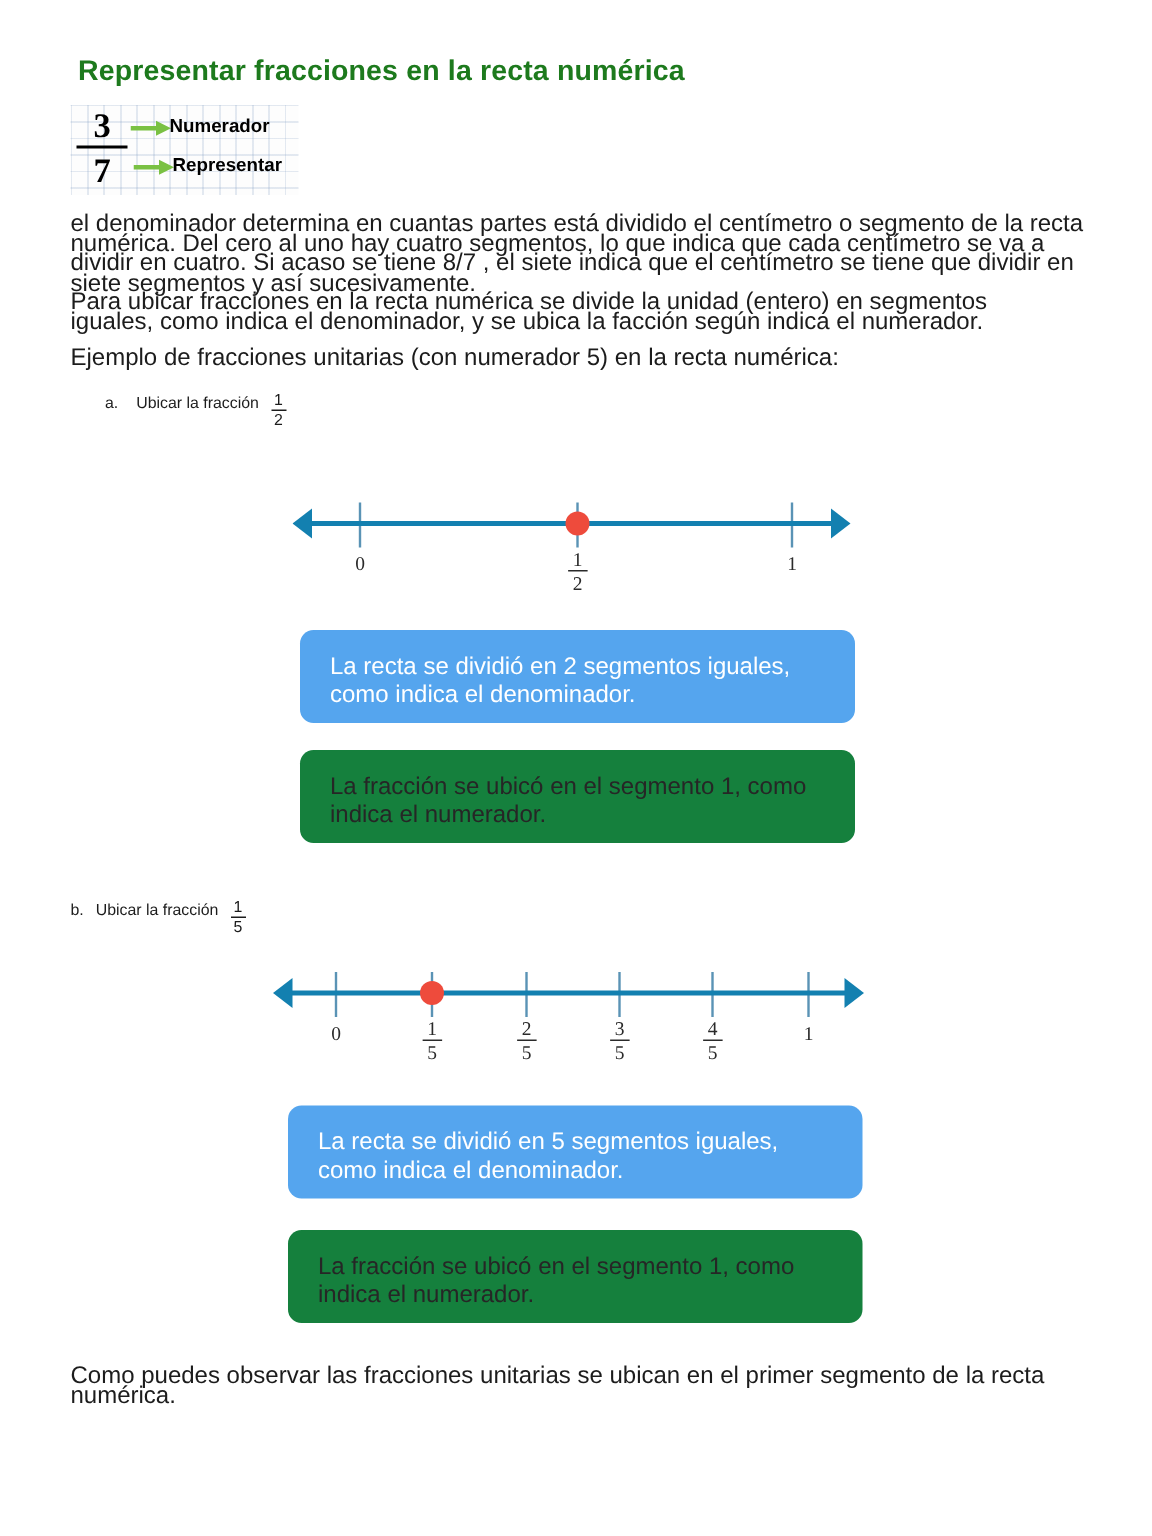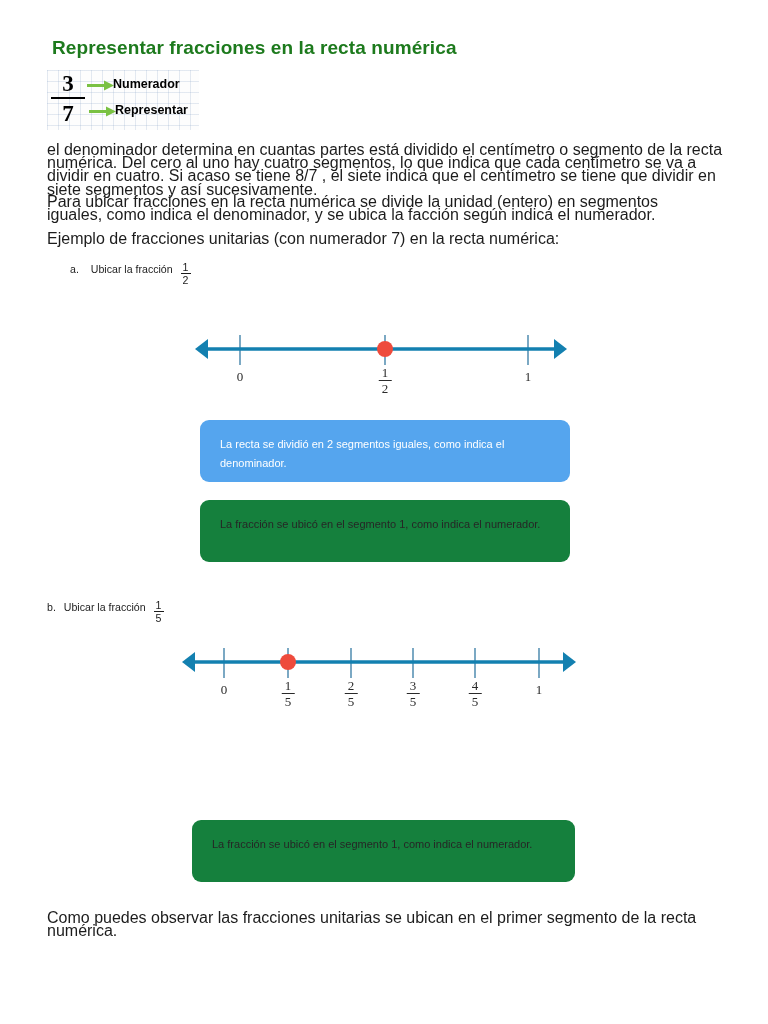--- a/index.html
+++ b/index.html
@@ -171,21 +171,21 @@
     line-height: 15px;
     padding: 0 3px;
   }
 
   
   .callout {
     position: absolute;
     border-radius: 9px;
     box-sizing: border-box;
     padding: 15px 20px 32px 20px;
-    font-size: 11px;
+    font-size: 16px;
     line-height: 19px;
   }
   .callout-blue {
     background: #55a5ee;
     color: #ffffff;
   }
   .callout-gray {
     background: #15803d;
     color: #262626;
   }
@@ -219,21 +219,21 @@
       <svg width="28" height="11" viewBox="0 0 28 11">
         <line x1="0" y1="5.5" x2="18" y2="5.5" stroke="#7ac143" stroke-width="3"></line>
         <polygon points="17,0.5 27,5.5 17,10.5" fill="#7ac143"></polygon>
       </svg>
     </div>
     <div class="ff-label ff-label-2">Representar</div>
   </div>
 
   <div class="para para-intro">el denominador determina en cuantas partes está dividido el centímetro o segmento de la recta numérica. Del cero al uno hay cuatro segmentos, lo que indica que cada centímetro se va a dividir en cuatro. Si acaso se tiene 8/7 , el siete indica que el centímetro se tiene que dividir en siete segmentos y así sucesivamente.</div>
   <div class="para para-second">Para ubicar fracciones en la recta numérica se divide la unidad (entero) en segmentos iguales, como indica el denominador, y se ubica la facción según indica el numerador.</div>
-  <div class="para para-example">Ejemplo de fracciones unitarias (con numerador 7) en la recta numérica:</div>
+  <div class="para para-example">Ejemplo de fracciones unitarias (con numerador 5) en la recta numérica:</div>
 
   <div class="item-head item-a">
     <span class="item-text">a.</span>
     <span class="item-text" style="margin-left:9px;">Ubicar la fracción</span>
     <span class="inline-frac">
       <span class="n">1</span>
       <span class="d">2</span>
     </span>
   </div>
 
@@ -308,17 +308,18 @@
       <div class="tick-label" style="left:293px; top:39px;">
         <span class="n">4</span>
         <span class="d">5</span>
       </div>
       <div class="tick-label" style="left:357px; top:40px;">
         <span class="whole">1</span>
       </div>
     </div>
   </div>
 
+  <div class="callout callout-blue cb-2">La recta se dividió en 5 segmentos iguales, como indica el denominador.</div>
   <div class="callout callout-gray cg-2">La fracción se ubicó en el segmento 1, como indica el numerador.</div>
 
   <div class="para para-closing">Como puedes observar las fracciones unitarias se ubican en el primer segmento de la recta numérica.</div>
 
 </div>
 
 </body></html>

